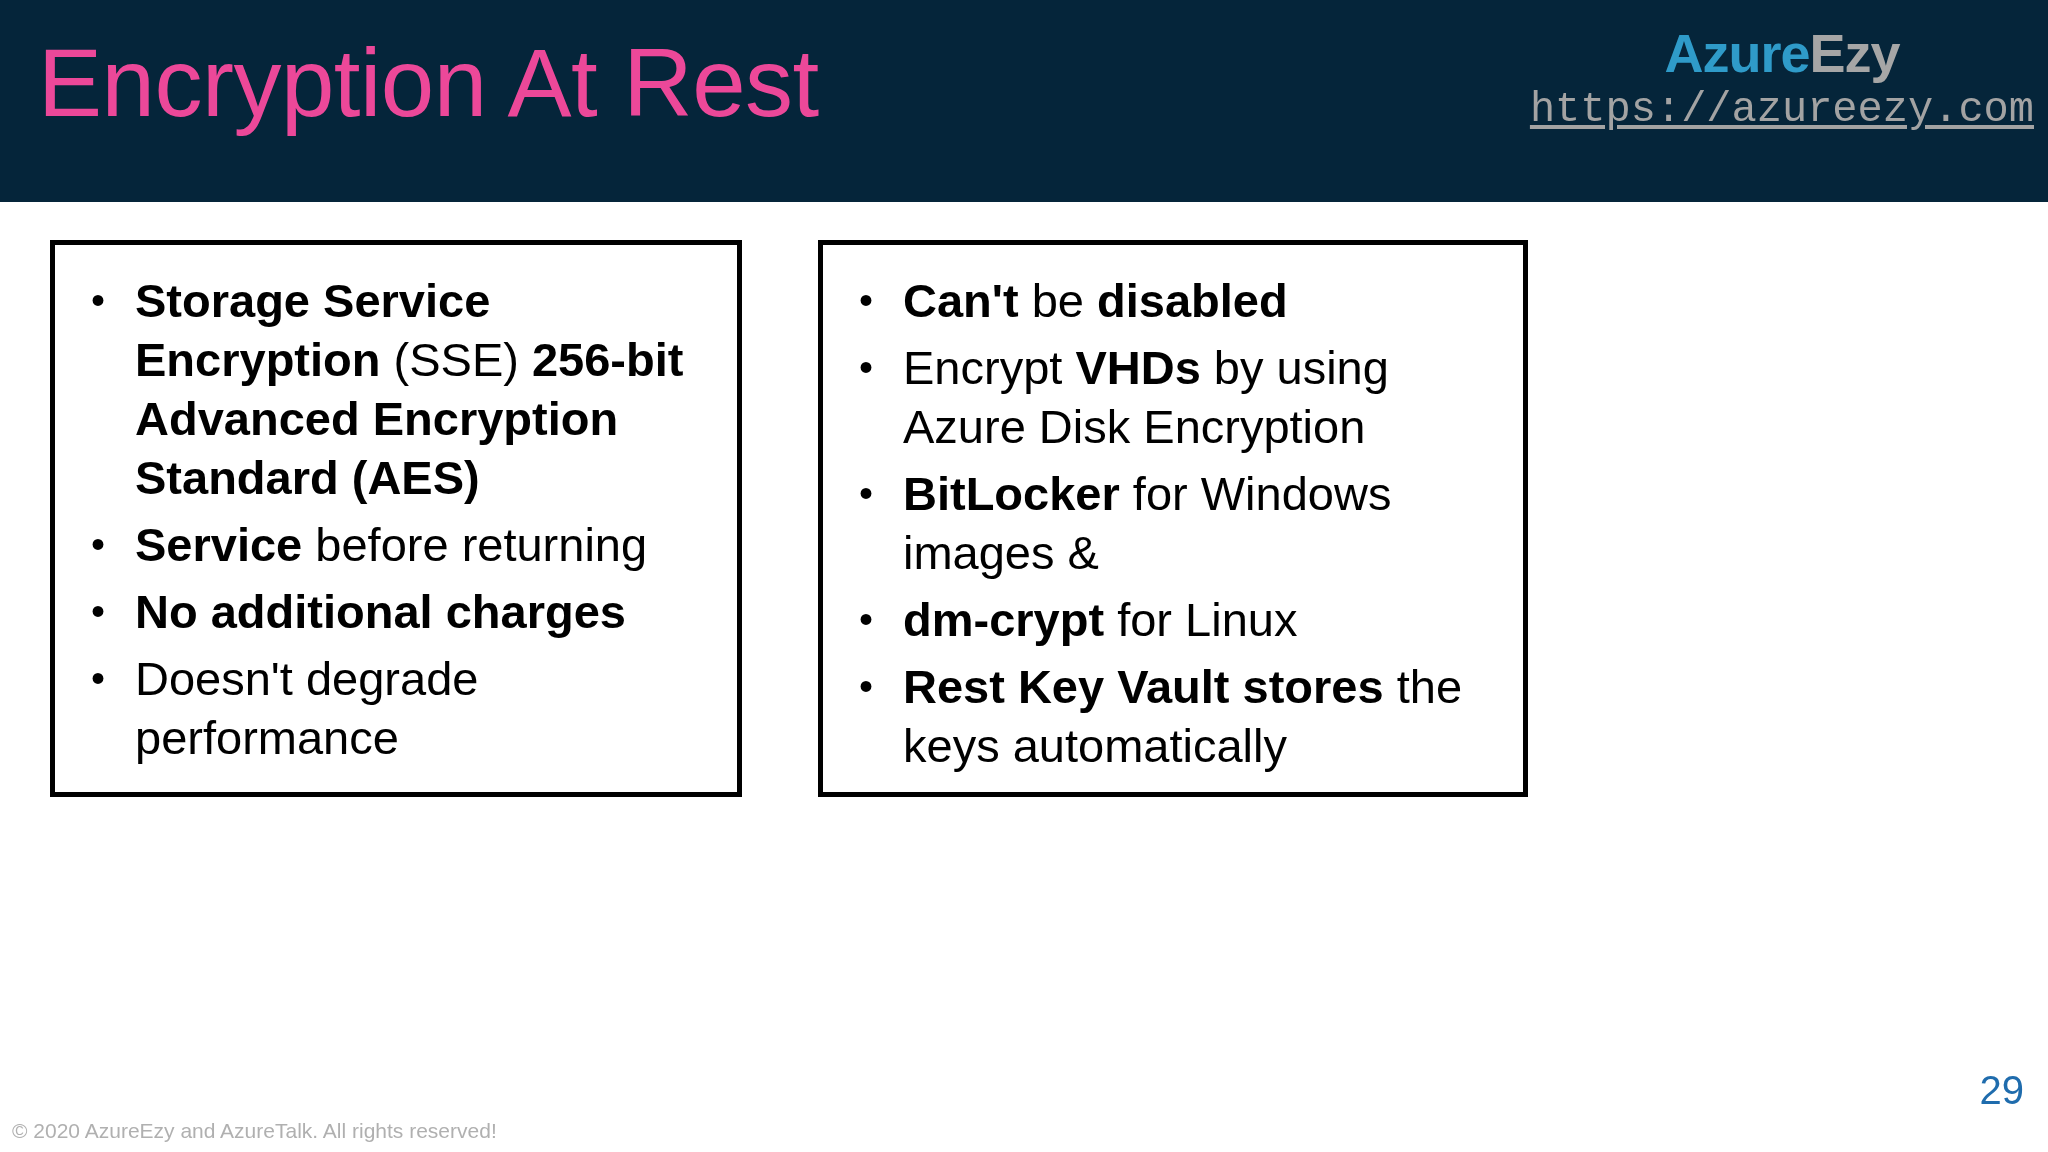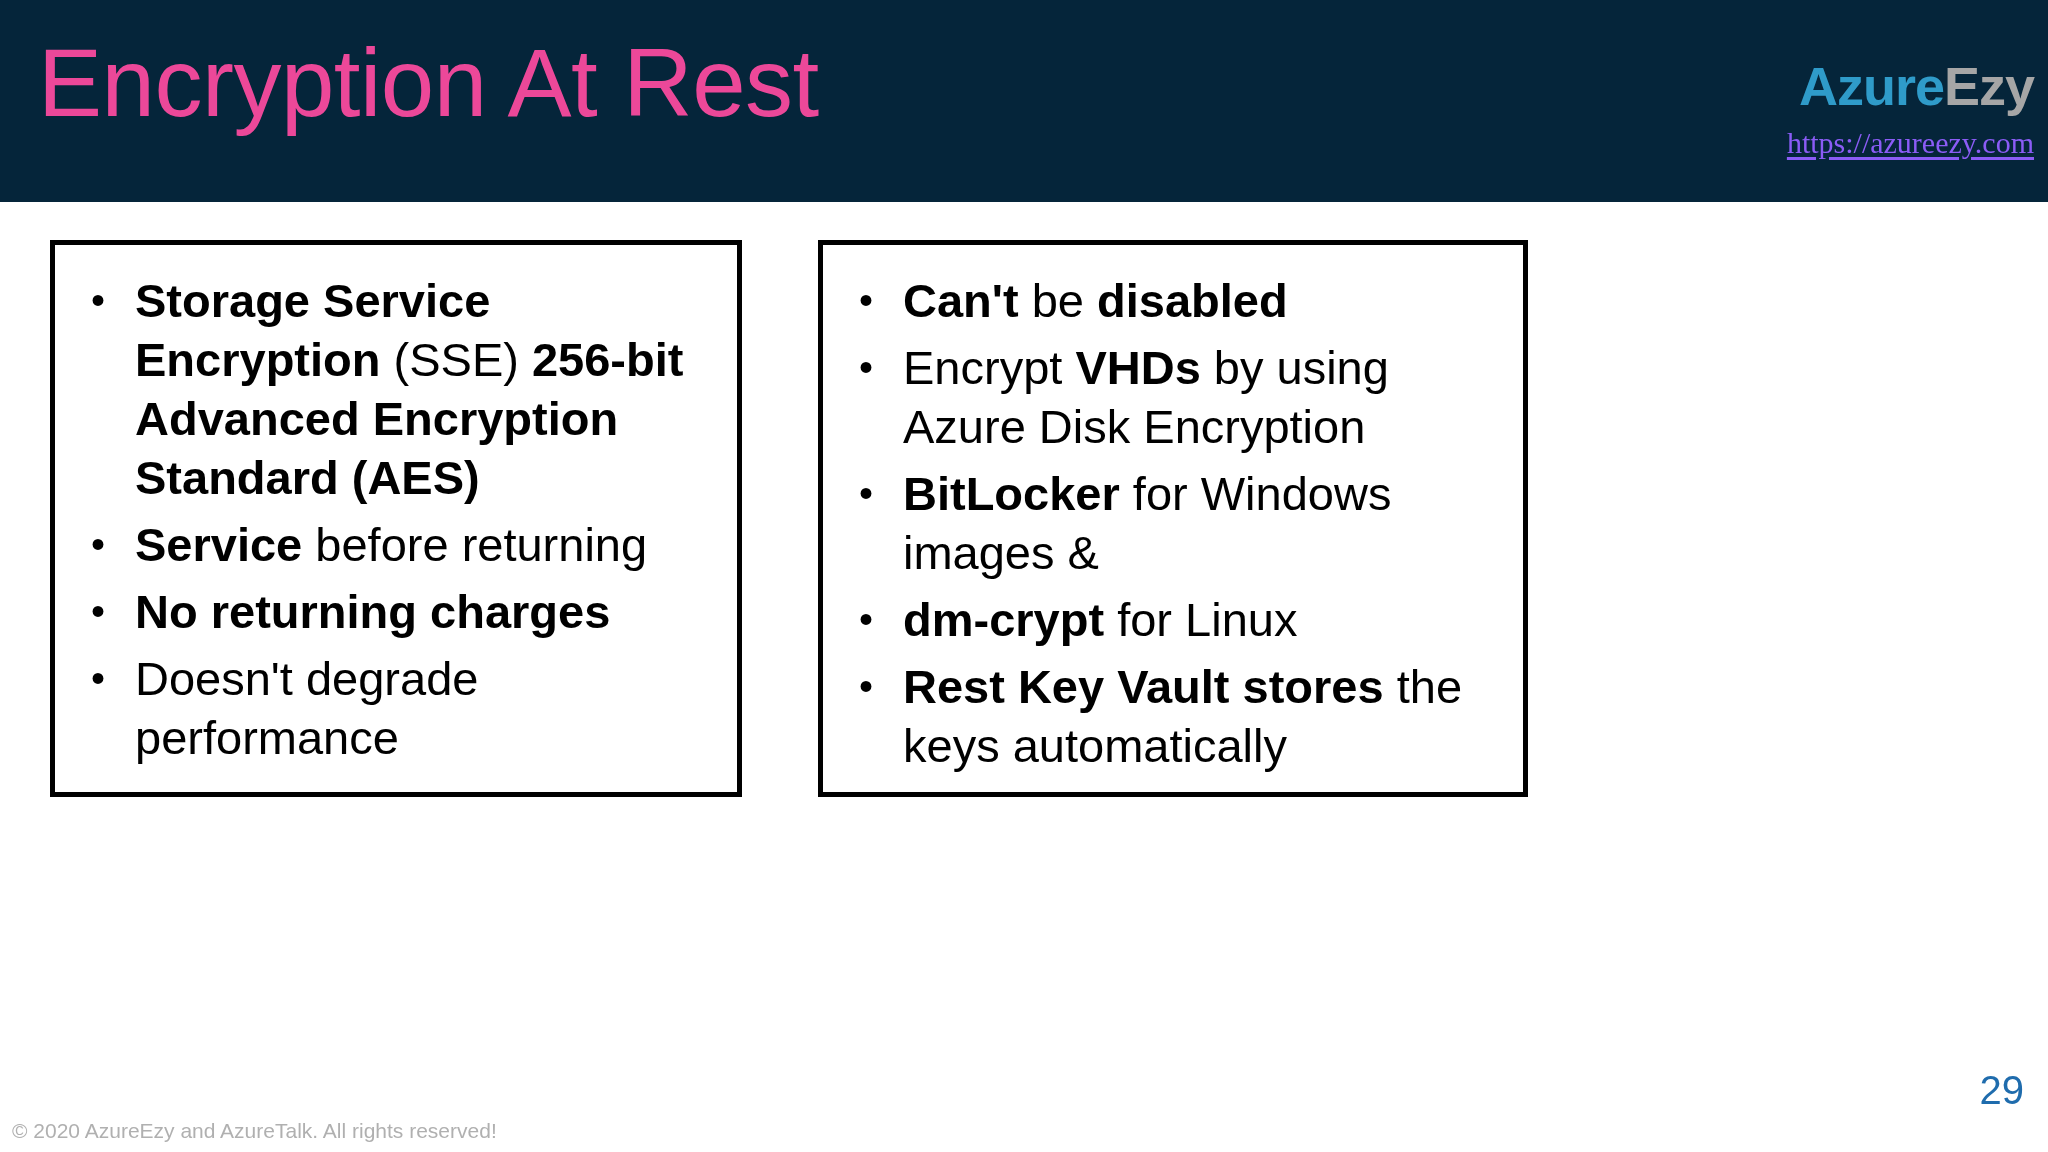--- a/index.html
+++ b/index.html
@@ -34,41 +34,40 @@
     font-size: 96px;
     line-height: 110px;
     letter-spacing: -0.5px;
     color: #ec4899;
     white-space: nowrap;
   }
   .brand-block {
     position: absolute;
     right: 14px;
     top: 24px;
-    text-align: right;
-    margin-top: 33px;
+    text-align: center;
   }
   .brand-logo {
     font-family: "Liberation Sans", sans-serif;
     font-size: 54px;
     font-weight: 700;
     line-height: 58px;
     letter-spacing: -1px;
     white-space: nowrap;
   }
   .brand-azure { color: #2f9bc9; }
   .brand-ezy   { color: #a6a6a6; }
   .brand-url {
     display: inline-block;
     margin-top: 4px;
-    font-family: Liberation Serif, serif;
+    font-family: Liberation Mono, monospace;
     font-weight: 400;
-    font-size: 30px;
+    font-size: 42px;
     line-height: 48px;
-    color: #8b5cf6;
+    color: #a3a3a3;
     text-decoration: underline;
     text-underline-offset: 4px;
     white-space: nowrap;
   }
 
   
   .box {
     position: absolute;
     border: 5px solid #000000;
     background: #ffffff;
@@ -162,21 +161,21 @@
       <li class="bullet-item">
         <span class="bullet-dot">•</span>
         <span class="bullet-text"><b>Storage Service Encryption </b><span>(SSE) </span><b>256-bit Advanced Encryption Standard (AES)</b></span>
       </li>
       <li class="bullet-item">
         <span class="bullet-dot">•</span>
         <span class="bullet-text"><b>Service </b><span>before returning</span></span>
       </li>
       <li class="bullet-item">
         <span class="bullet-dot">•</span>
-        <span class="bullet-text"><b>No returning charges</b></span>
+        <span class="bullet-text"><b>No additional charges</b></span>
       </li>
       <li class="bullet-item">
         <span class="bullet-dot">•</span>
         <span class="bullet-text"><span>Doesn't degrade performance</span></span>
       </li>
     </ul>
 </div>
 
 <div class="box box-right">
   <ul class="bullet-list" id="right-list">

